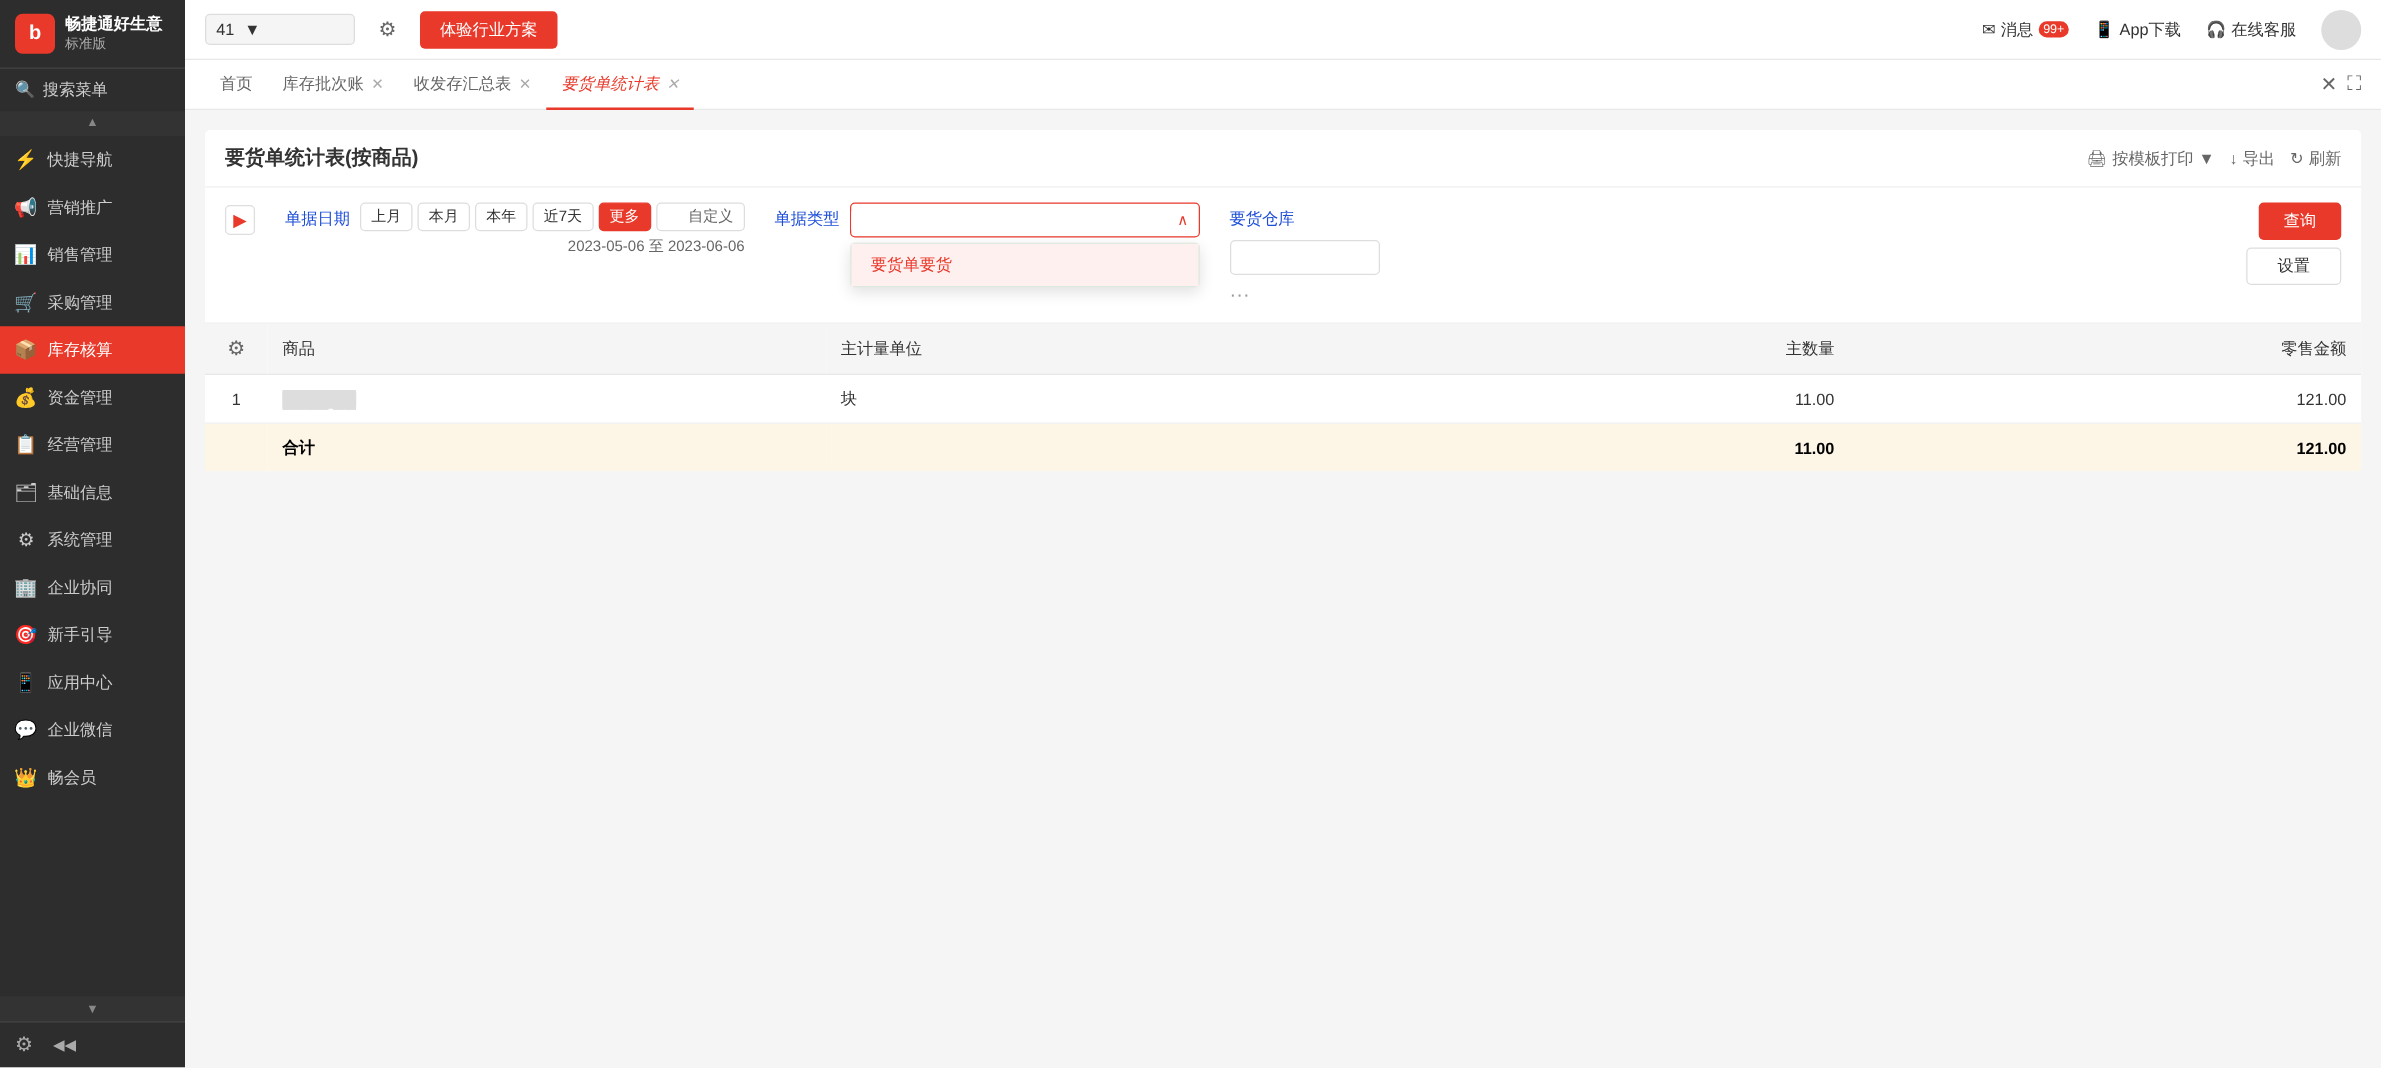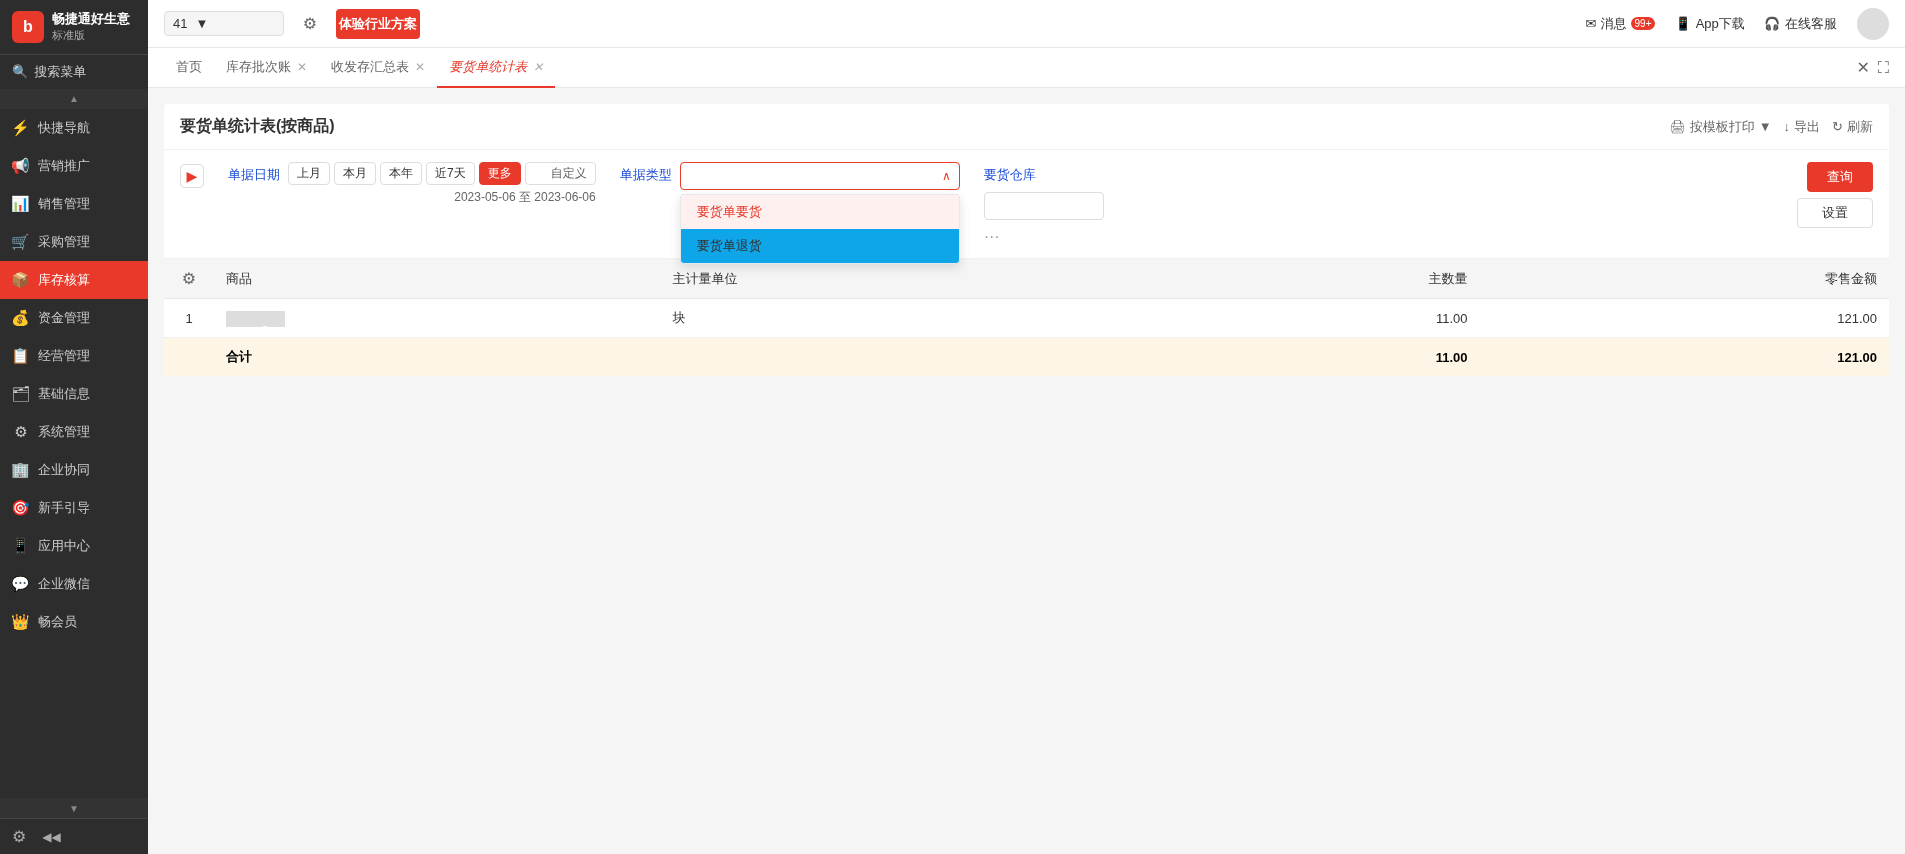--- a/index.html
+++ b/index.html
@@ -133,24 +133,24 @@
       justify-content: center;
       cursor: pointer;
       color: #666;
       font-size: 16px;
     }
     .trial-btn {
       background: #e8392a;
       color: #fff;
       border: none;
       border-radius: 4px;
-      padding: 6px 3px;
-      font-size: 13px;
-      cursor: pointer;
-      font-weight: bold;
+      padding: 6px 16px;
+      font-size: 13px;
+      cursor: pointer;
+      font-weight: normal;
     }
     .top-header-right {
       display: flex;
       align-items: center;
       gap: 20px;
       font-size: 13px;
       color: #333;
     }
     .top-header-right .badge-item {
       display: flex;
@@ -337,21 +337,21 @@
       color: #e8392a;
       cursor: pointer;
       font-size: 12px;
     }
 
     
     .type-dropdown {
       position: absolute;
       top: 32px;
       left: 0;
-      background: #0ea5e9;
+      background: #86efac;
       border: 1px solid #e8e8e8;
       border-radius: 4px;
       box-shadow: 0 4px 12px rgba(0,0,0,0.12);
       z-index: 1000;
       min-width: 280px;
     }
     .dropdown-item {
       padding: 8px 16px;
       cursor: pointer;
       font-size: 13px;
@@ -634,21 +634,20 @@
         <div class="filter-group">
           <span class="filter-label">单据类型</span>
           <div class="type-selector-wrapper">
             <div class="type-input-row">
               <input class="type-input" type="text" value="" style="">
               <span class="type-chevron">∧</span>
             </div>
 
             <div class="type-dropdown">
               <div class="dropdown-item selected">要货单要货</div>
-              <div class="dropdown-item">要货单退货</div>
             </div>
           </div>
         </div>
 
         <div class="warehouse-group">
           <span class="filter-label">要货仓库</span>
           <div class="warehouse-input"></div>
           <span class="more-options-btn">···</span>
         </div>
 

